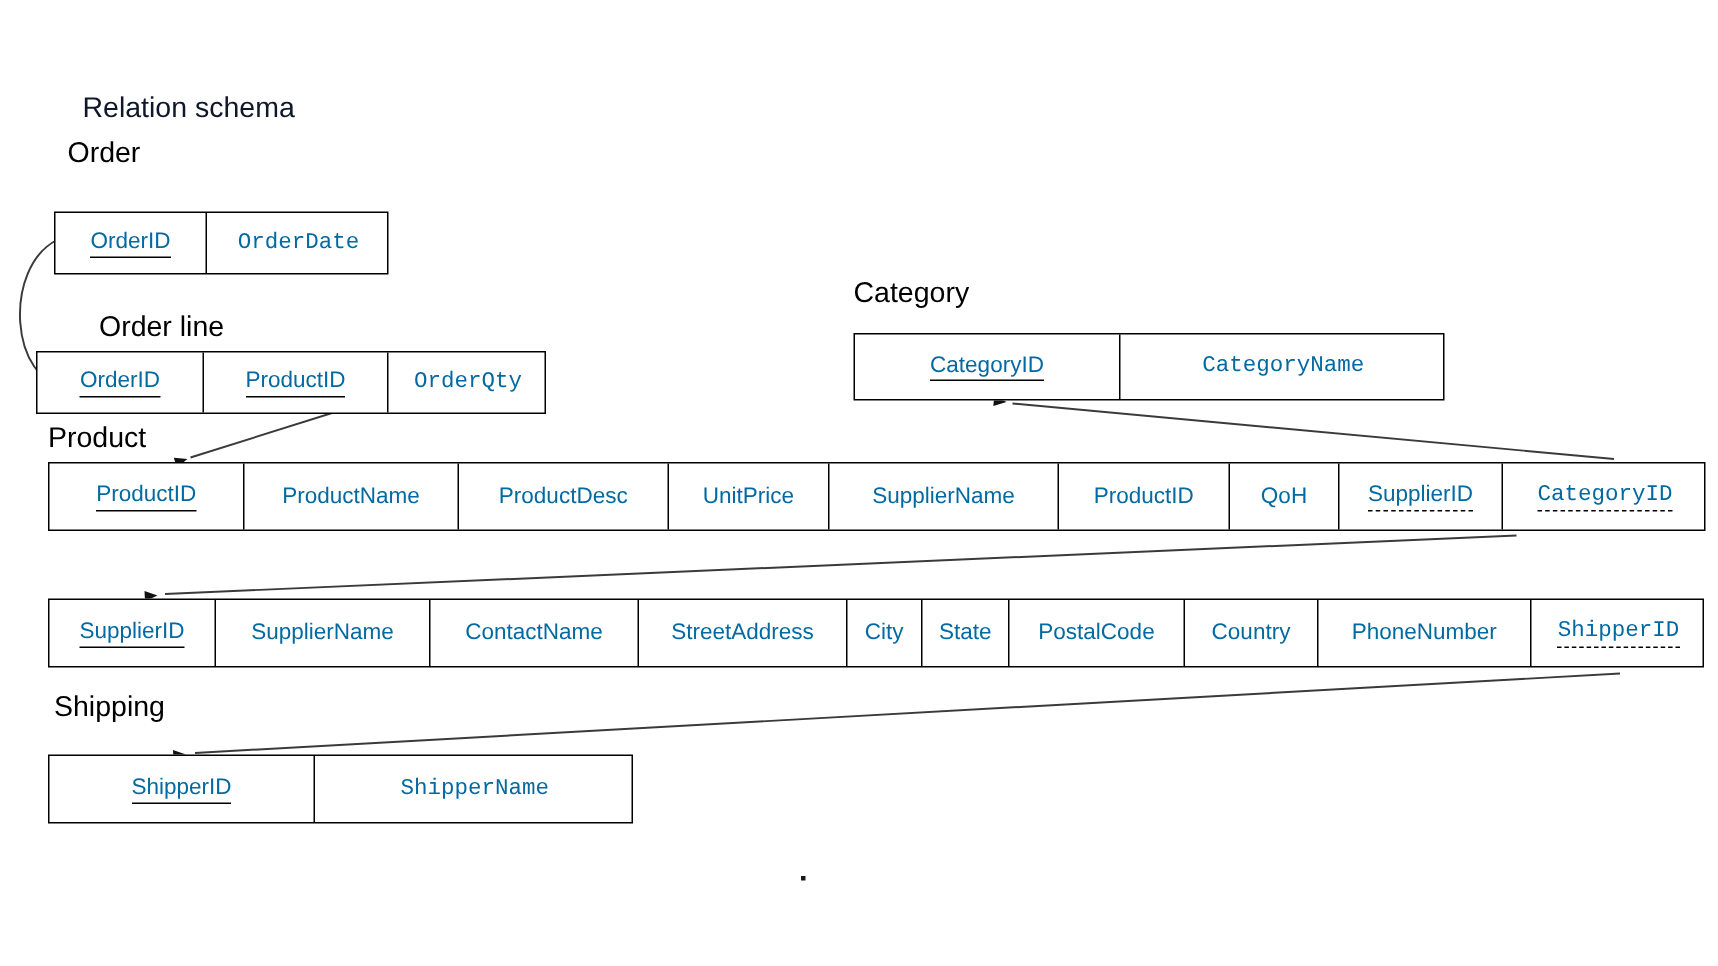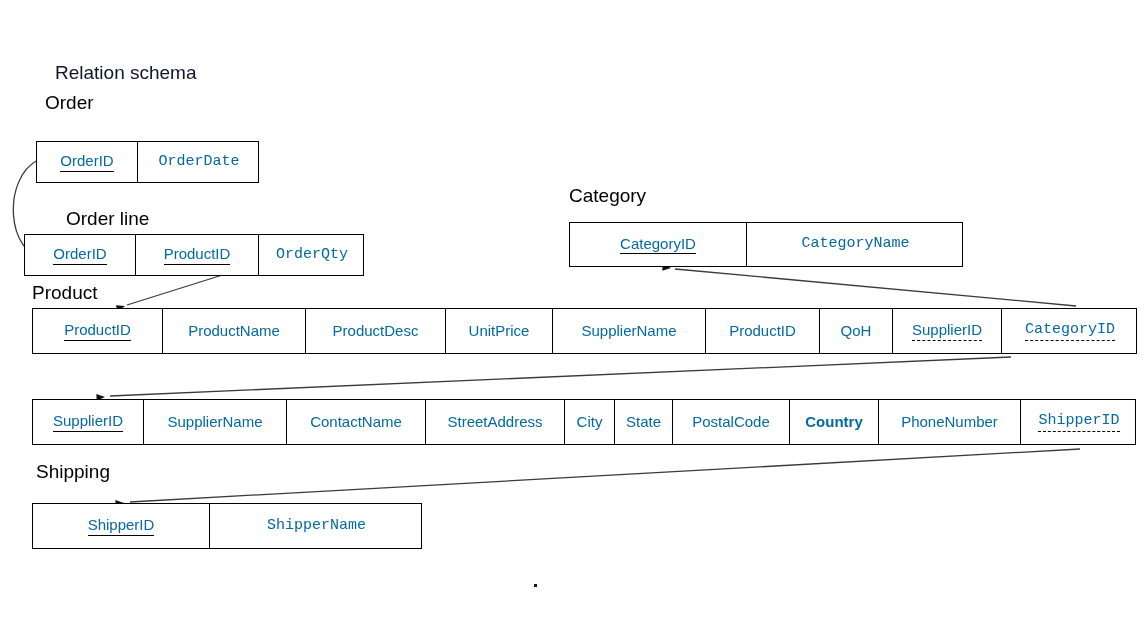--- a/index.html
+++ b/index.html
@@ -139,21 +139,21 @@
           </div>
           <div class="attr" style="width: 50px; flex: 0 0 50px;">
             <span class="attr-label">City</span>
           </div>
           <div class="attr" style="width: 58px; flex: 0 0 58px;">
             <span class="attr-label">State</span>
           </div>
           <div class="attr" style="width: 117px; flex: 0 0 117px;">
             <span class="attr-label">PostalCode</span>
           </div>
-          <div class="attr" style="width: 89px; flex: 0 0 89px; font-weight: bold;">
+          <div class="attr" style="width: 89px; flex: 0 0 89px;">
             <span class="attr-label">Country</span>
           </div>
           <div class="attr" style="width: 142px; flex: 0 0 142px;">
             <span class="attr-label">PhoneNumber</span>
           </div>
           <div class="attr fk" style="width: 116px; flex: 0 0 116px;">
             <span class="attr-label">ShipperID</span>
           </div>
         </div>
       </div>

